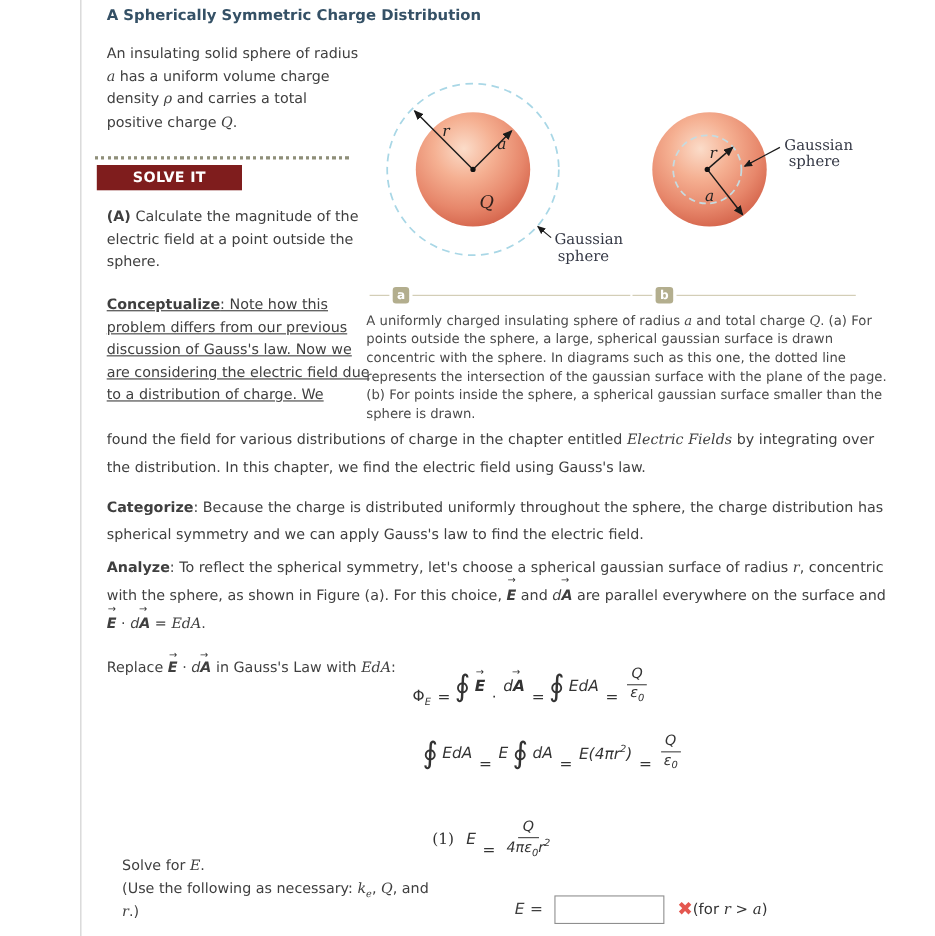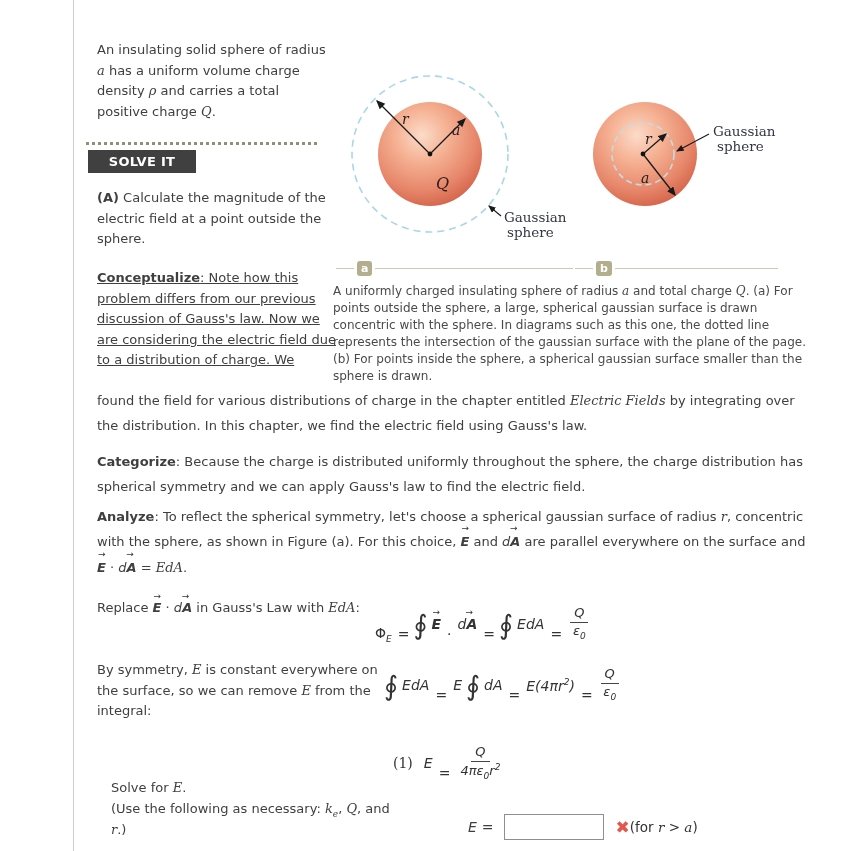--- a/index.html
+++ b/index.html
@@ -9,22 +9,22 @@
   .vrule { position:absolute; left:73px; top:0; width:1px; height:851px; background:#cccccc; }
   .title { font-weight:bold; font-size:13.5px; color:#355166; }
   .col { font-size:13px; line-height:1.58; }
   .full { font-size:13px; line-height:1.95; }
   .b { font-weight:bold; }
   .iv { font-family:"DejaVu Serif", serif; font-style:italic; }
   .isans { font-style:italic; }
   sub.small { font-size:9px; }
   sup.small { font-size:9px; }
   .dotted { height:3px; background:repeating-linear-gradient(90deg,#8f8f7a 0 3px, transparent 3px 6px); }
-  .solve-btn { background:#404040; color:#ffffff; font-weight:bold; font-size:13px;
-               width:108px; height:23px; display:flex; align-items:center; justify-content:center;
+  .solve-btn { background:#7f1d1d; color:#ffffff; font-weight:bold; font-size:13px;
+               width:132px; height:23px; display:flex; align-items:center; justify-content:center;
                letter-spacing:0.3px; cursor:pointer;text-align:center; }
   .chip-row { display:flex; align-items:center; }
   .chip-line { height:1px; background:#cfc9b0; flex:0 0 18px; }
   .chip-line.long { flex:1 1 auto; }
   .chip { background:#b3ae8e; color:#fff; font-size:11px; font-weight:bold; border-radius:3px;
           padding:0 4px; height:15px; line-height:15px; margin:0 3px; }
   .caption { font-size:12px; line-height:1.42; color:#4a4a4a; }
   
   .vec { position:relative; display:inline-block; font-style:italic; white-space:nowrap; }
   .vec .arr { position:absolute; top:-9px; left:1px; font-size:9px; font-style:normal; color:#333; }
@@ -48,20 +48,21 @@
   .figvar { font-family:"DejaVu Serif", serif; font-style:italic; font-size:14px; fill:#222; }
   .figQ { font-size:16px; fill:#30201c; }
   .figcallout { font-family:"DejaVu Serif", serif; font-size:13.5px; fill:#333744; }
 </style>
 </head>
 <body>
 
 <div class="page">
   <div class="vrule"></div>
 
+  <div class="abs title" style="left:97px;top:6px;">A Spherically Symmetric Charge Distribution</div>
 
   <p class="abs col" style="left:97px;top:40px;width:232px;margin:0;"><span>An insulating solid sphere of radius </span><span class="iv">a</span><span> has a uniform volume charge density </span><span class="iv">ρ</span><span> and carries a total positive charge </span><span class="iv">Q</span><span>.</span></p>
 
   <div class="abs dotted" style="left:86px;top:142px;width:232px;"></div>
   <div class="abs solve-btn" style="left:88px;top:150px;">SOLVE IT</div>
 
   <p class="abs col" style="left:97px;top:188px;width:238px;margin:0;"><span class="b">(A)</span><span> Calculate the magnitude of the electric field at a point outside the sphere.</span></p>
 
   <p class="abs col" style="left:97px;top:268px;width:246px;margin:0;text-decoration:underline;"><span class="b">Conceptualize</span><span>: Note how this problem differs from our previous discussion of Gauss's law. Now we are considering the electric field due to a distribution of charge. We</span></p>
 
@@ -145,21 +146,20 @@
     <span class="up">=</span>
     <span class="oint">∮</span>
     <span>EdA</span>
     <span class="up">=</span>
     <span class="frac">
         <span class="num">Q</span>
         <span class="den"><span>ε</span><sub class="small">0</sub></span>
       </span>
   </div>
 
-  <p class="abs col" style="left:97px;top:660px;width:300px;margin:0;"><span>By symmetry, </span><span class="iv">E</span><span> is constant everywhere on the surface, so we can remove </span><span class="iv">E</span><span> from the integral:</span></p>
 
   <div class="abs eq" style="left:383px;top:658px;height:54px;">
     <span class="oint">∮</span>
     <span>EdA</span>
     <span class="up">=</span>
     <span>E</span>
     <span class="oint">∮</span>
     <span>dA</span>
     <span class="up">=</span>
     <span><span>E(4πr</span><sup class="small">2</sup><span>)</span></span>

